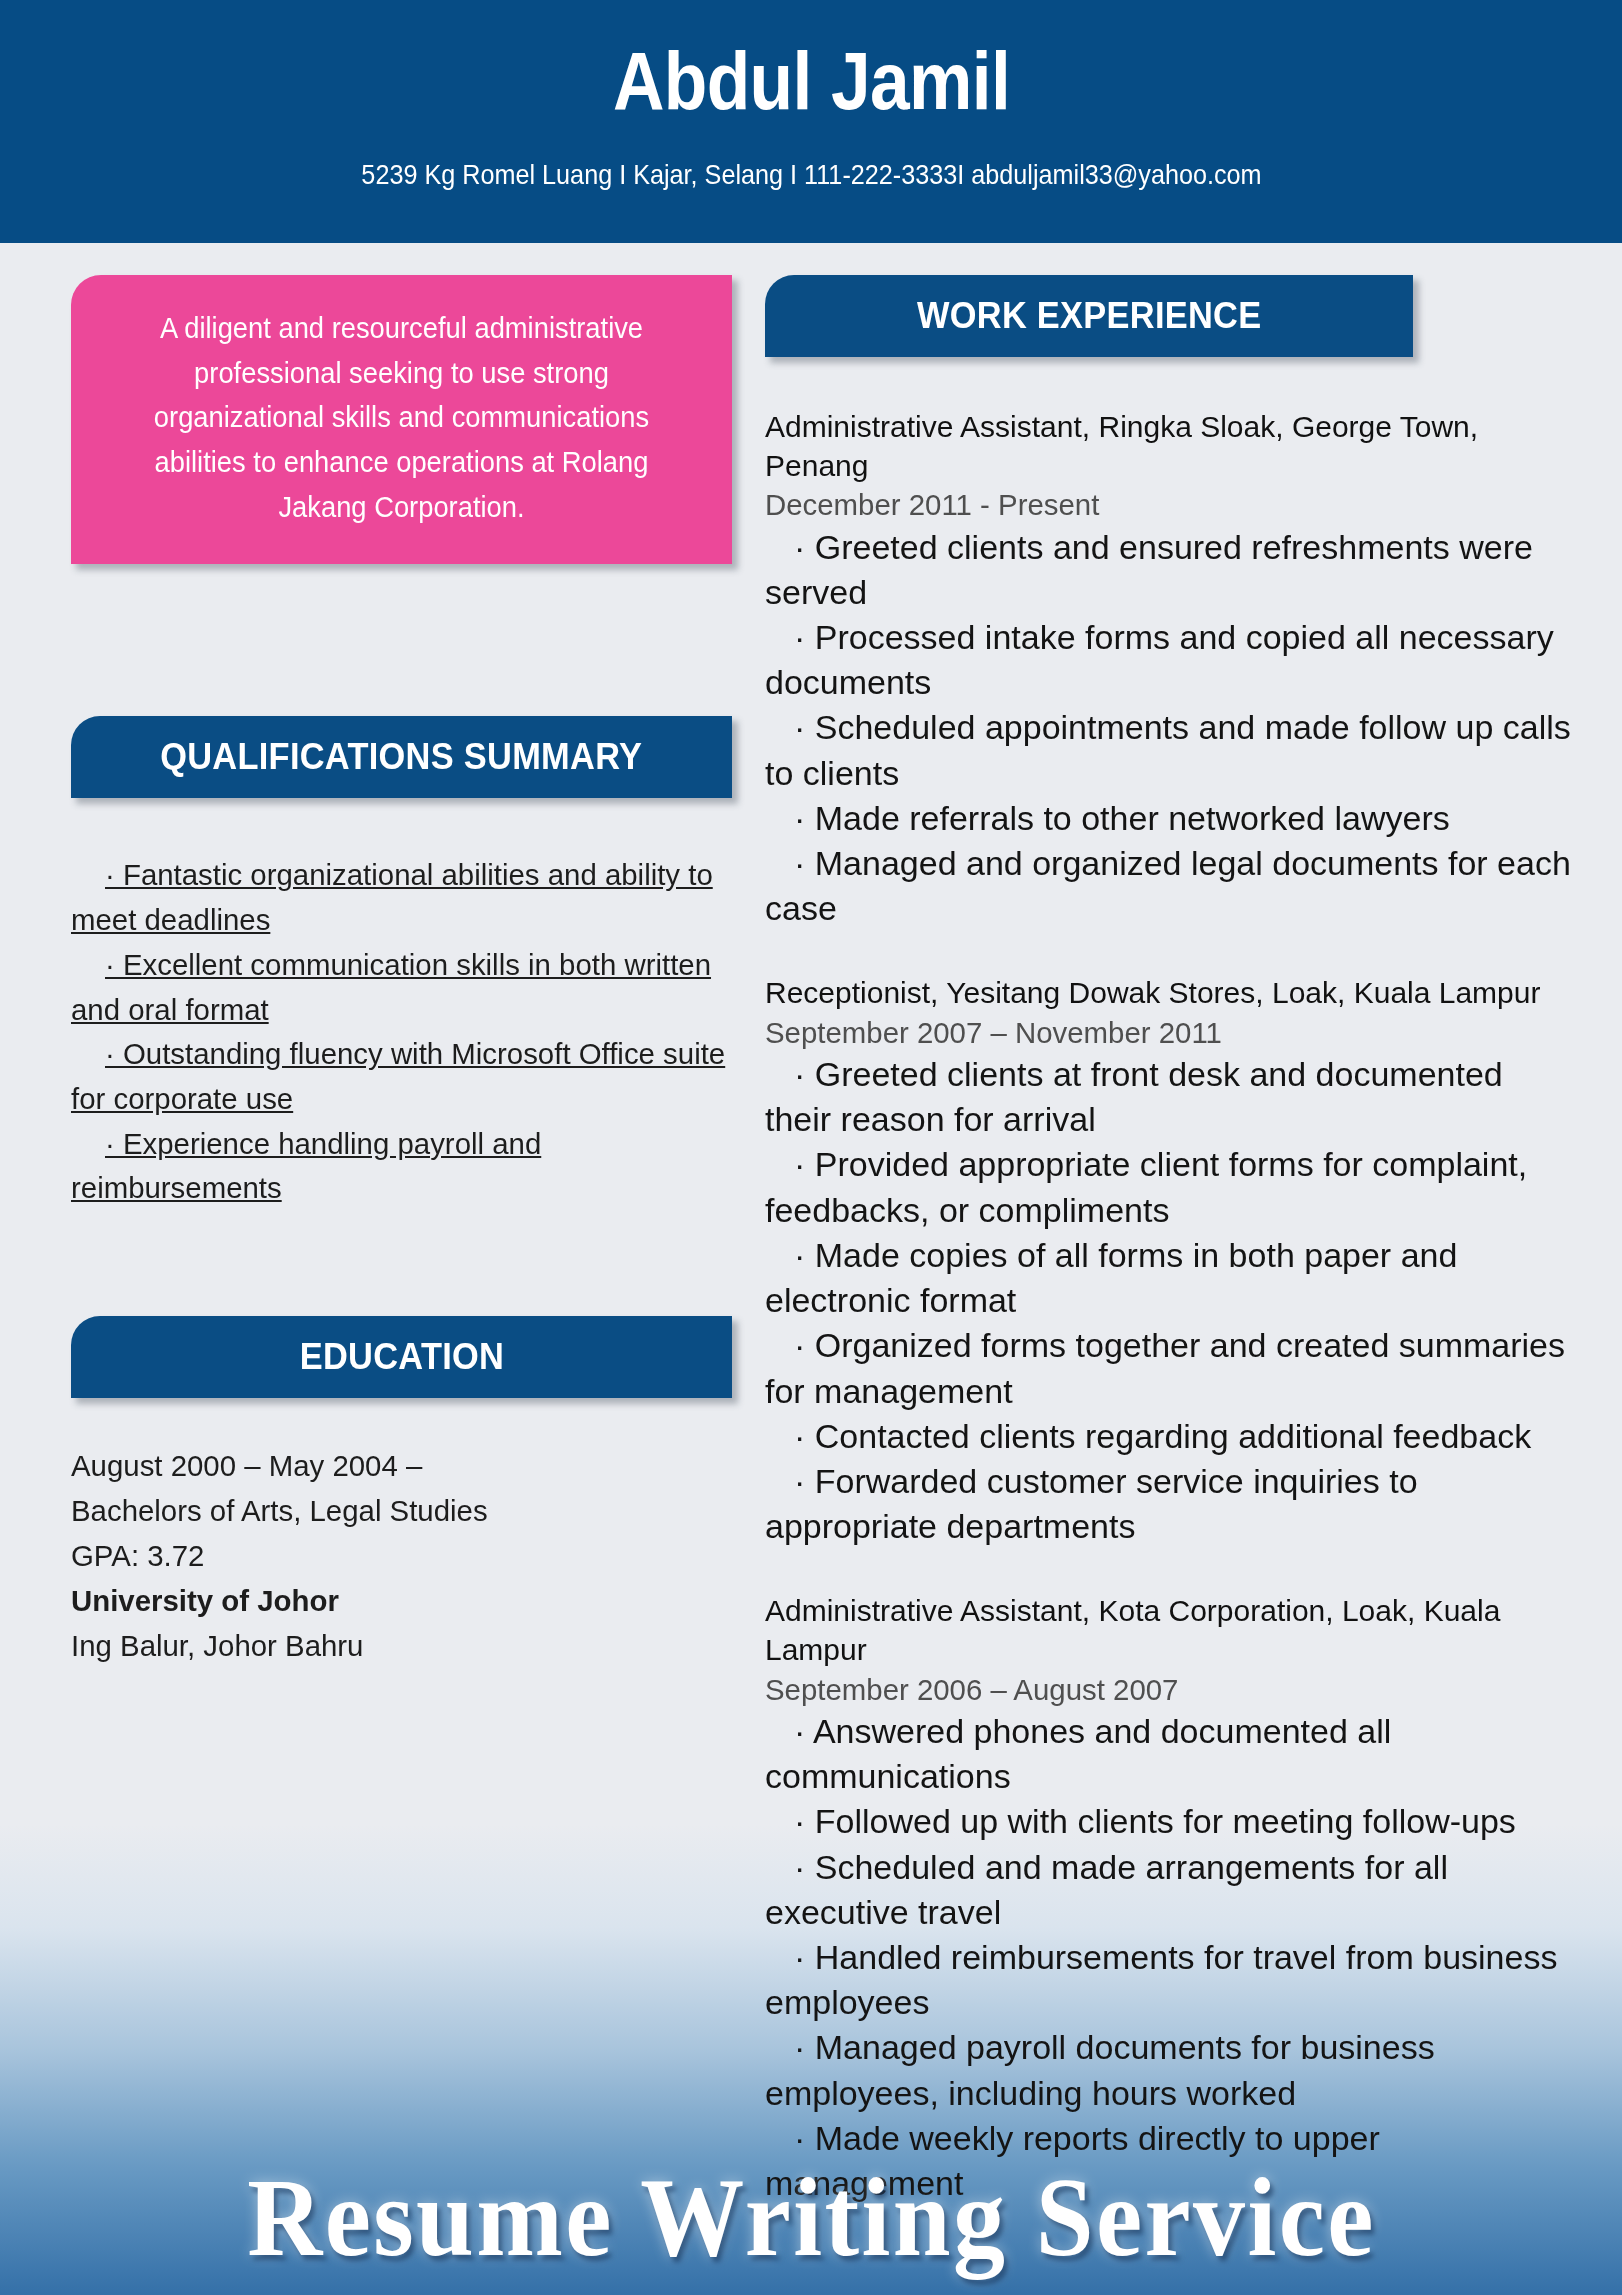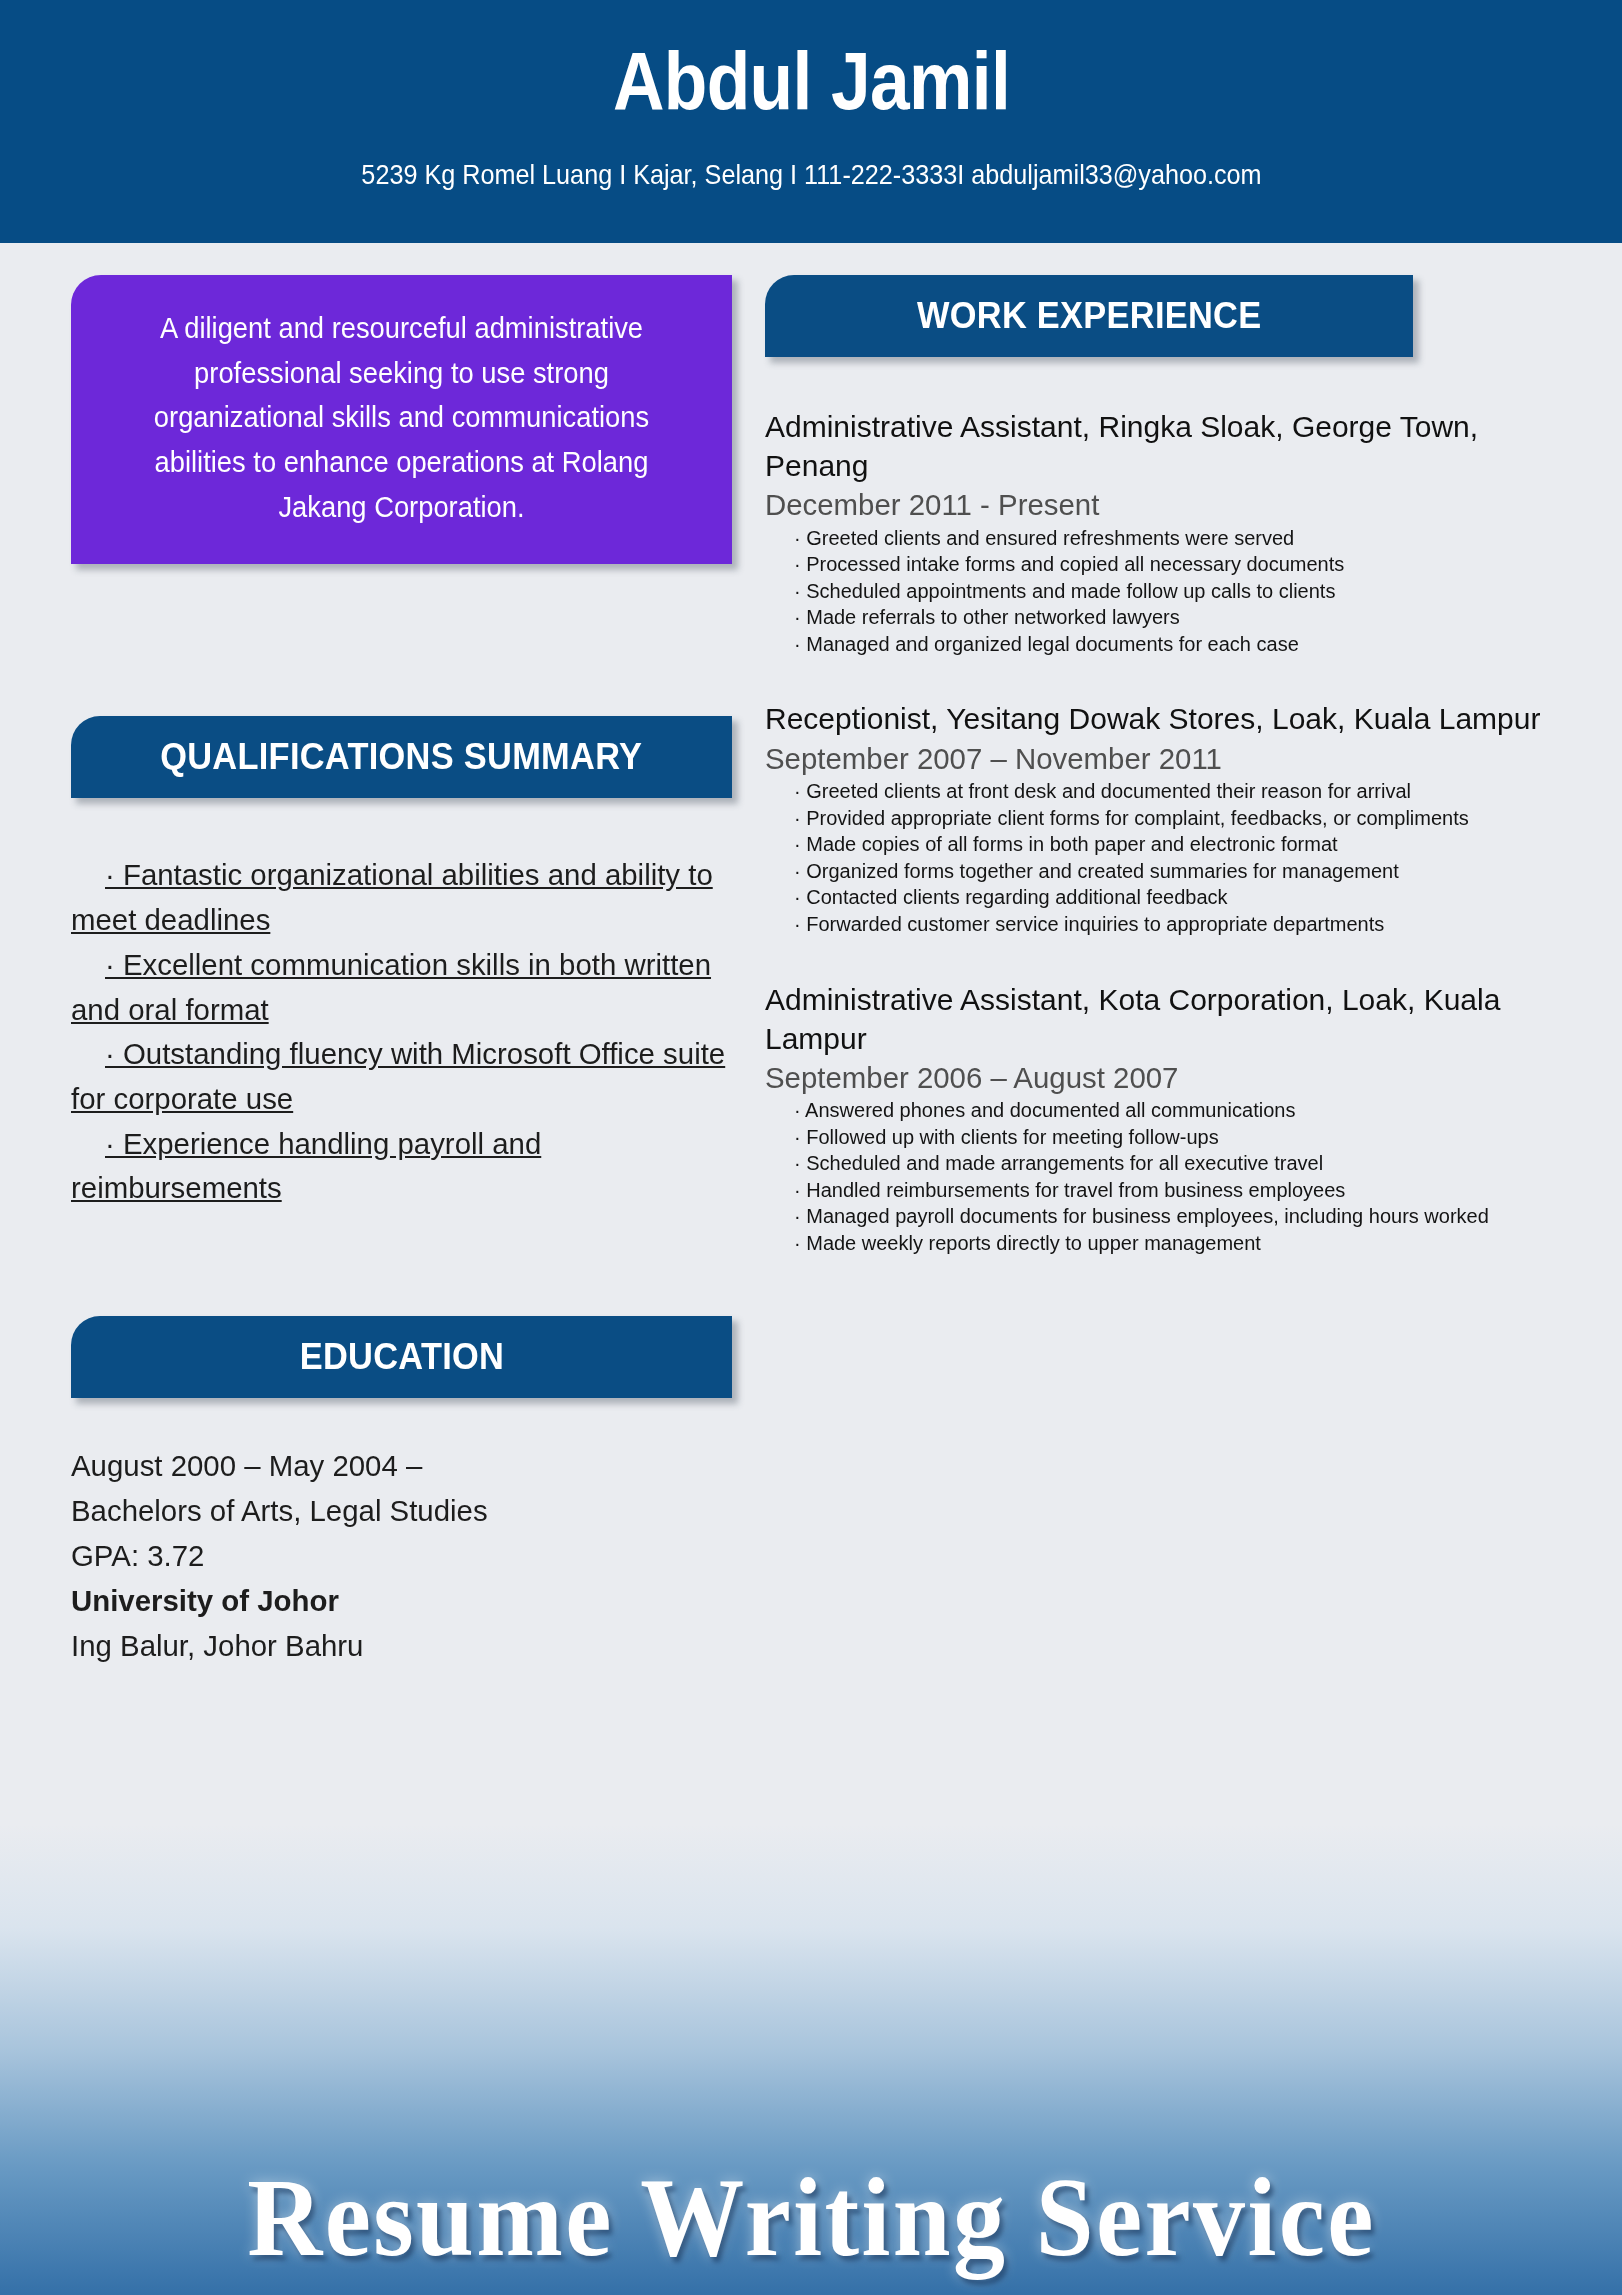--- a/index.html
+++ b/index.html
@@ -85,21 +85,21 @@
   .col-right {
     position: absolute;
     left: 765px;
     top: 275px;
     width: 811px;
     z-index: 4;
   }
 
   
   .summary-box {
-    background: #6d28d9;
+    background: #ec4899;
     border-radius: 30px 0 0 0;
     padding: 31px 34px 35px 34px;
     box-shadow: 5.2px 5.9px 6.5px rgba(90,100,112,0.42);
     margin-bottom: 152px;
   }
   .summary-text {
     color: #ffffff;
     font-size: 29.4px;
     line-height: 1.52;
     text-align: center;
@@ -170,21 +170,21 @@
     font-weight: normal;
   }
   .job-dates {
     font-size: 29.4px;
     line-height: 1.30;
     color: #4f4f4f;
     margin-top: 1.3px;
   }
   .job-bullets { margin-top: 0; }
   .job-bullet {
-    font-size: 20px;
+    font-size: 34px;
     line-height: 1.33;
     color: #141414;
     text-indent: 29px;
   }
 
   
   .watermark {
     position: absolute;
     left: 0;
     right: 0;

